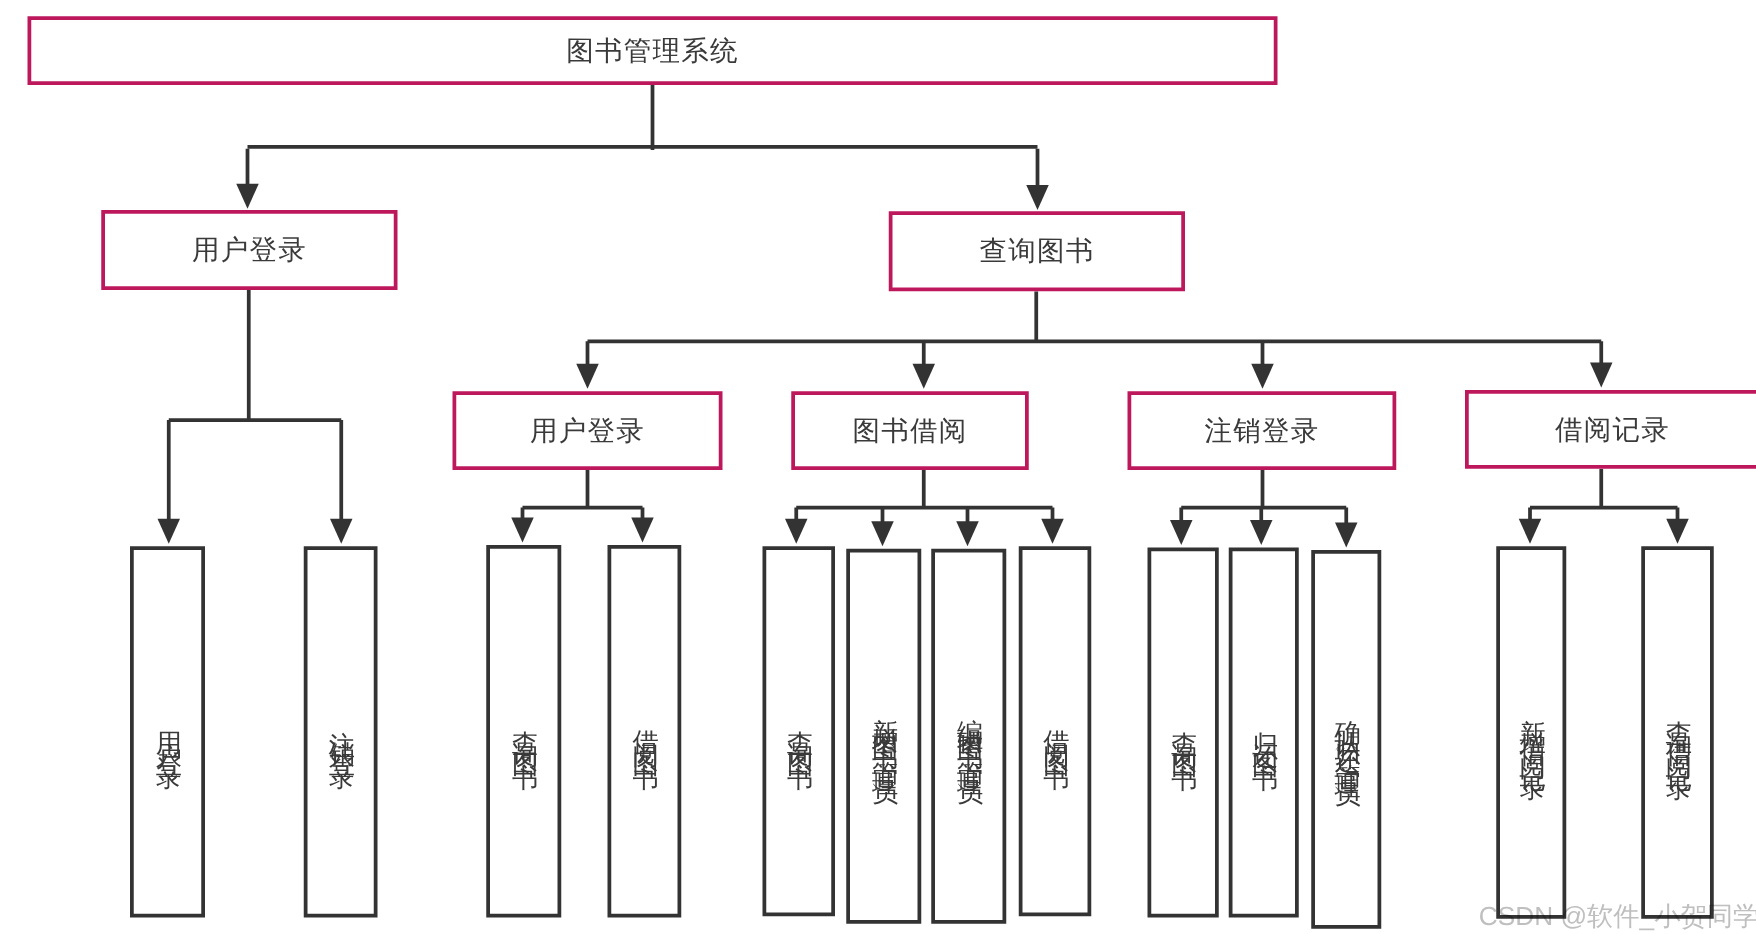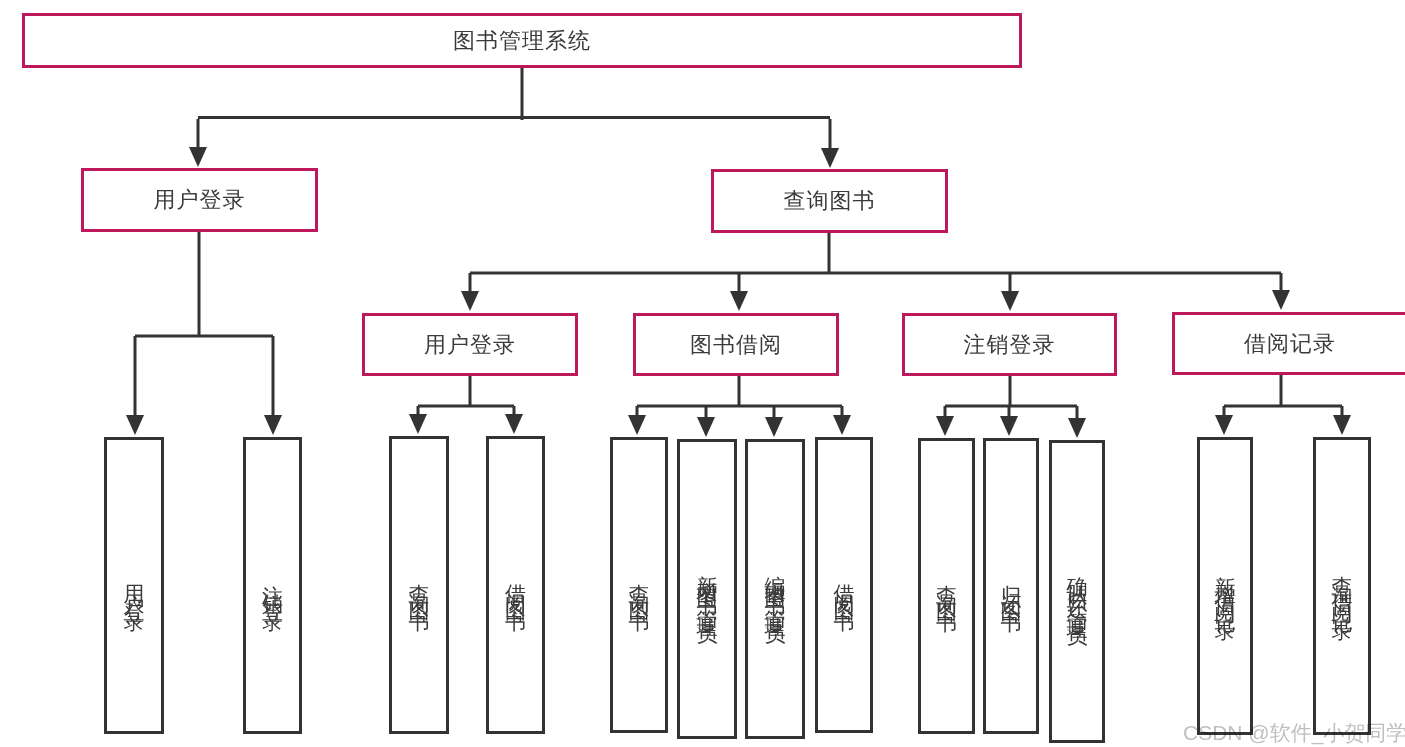--- a/index.html
+++ b/index.html
@@ -101,21 +101,21 @@
       <polygon points="1333,415 1351,415 1342,435"></polygon>
     </g>
   </svg>
 
   <div class="hnode" style="left:22px; top:13px; width:1000px; height:55px;">图书管理系统</div>
 
   <div class="hnode" style="left:81px; top:168px; width:237px; height:64px;">用户登录</div>
   <div class="hnode" style="left:711px; top:169px; width:237px; height:64px;">查询图书</div>
 
   <div class="hnode" style="left:362px; top:313px; width:216px; height:63px;">用户登录</div>
-  <div class="hnode" style="left:633px; top:313px; width:206px; height:63px;">图书借阅</div>
+  <div class="hnode" style="left:633px; top:313px; width:190px; height:63px;">图书借阅</div>
   <div class="hnode" style="left:902px; top:313px; width:215px; height:63px;">注销登录</div>
   <div class="hnode" style="left:1172px; top:312px; width:236px; height:63px;">借阅记录</div>
 
   <div class="leaf" style="left:104px; top:437px; width:60px; height:297px;">用户登录</div>
   <div class="leaf" style="left:243px; top:437px; width:59px; height:297px;">注销登录</div>
 
   <div class="leaf" style="left:389px; top:436px; width:60px; height:298px;">查询图书</div>
   <div class="leaf" style="left:486px; top:436px; width:59px; height:298px;">借阅图书</div>
 
   <div class="leaf" style="left:610px; top:437px; width:58px; height:296px;">查询图书</div>

